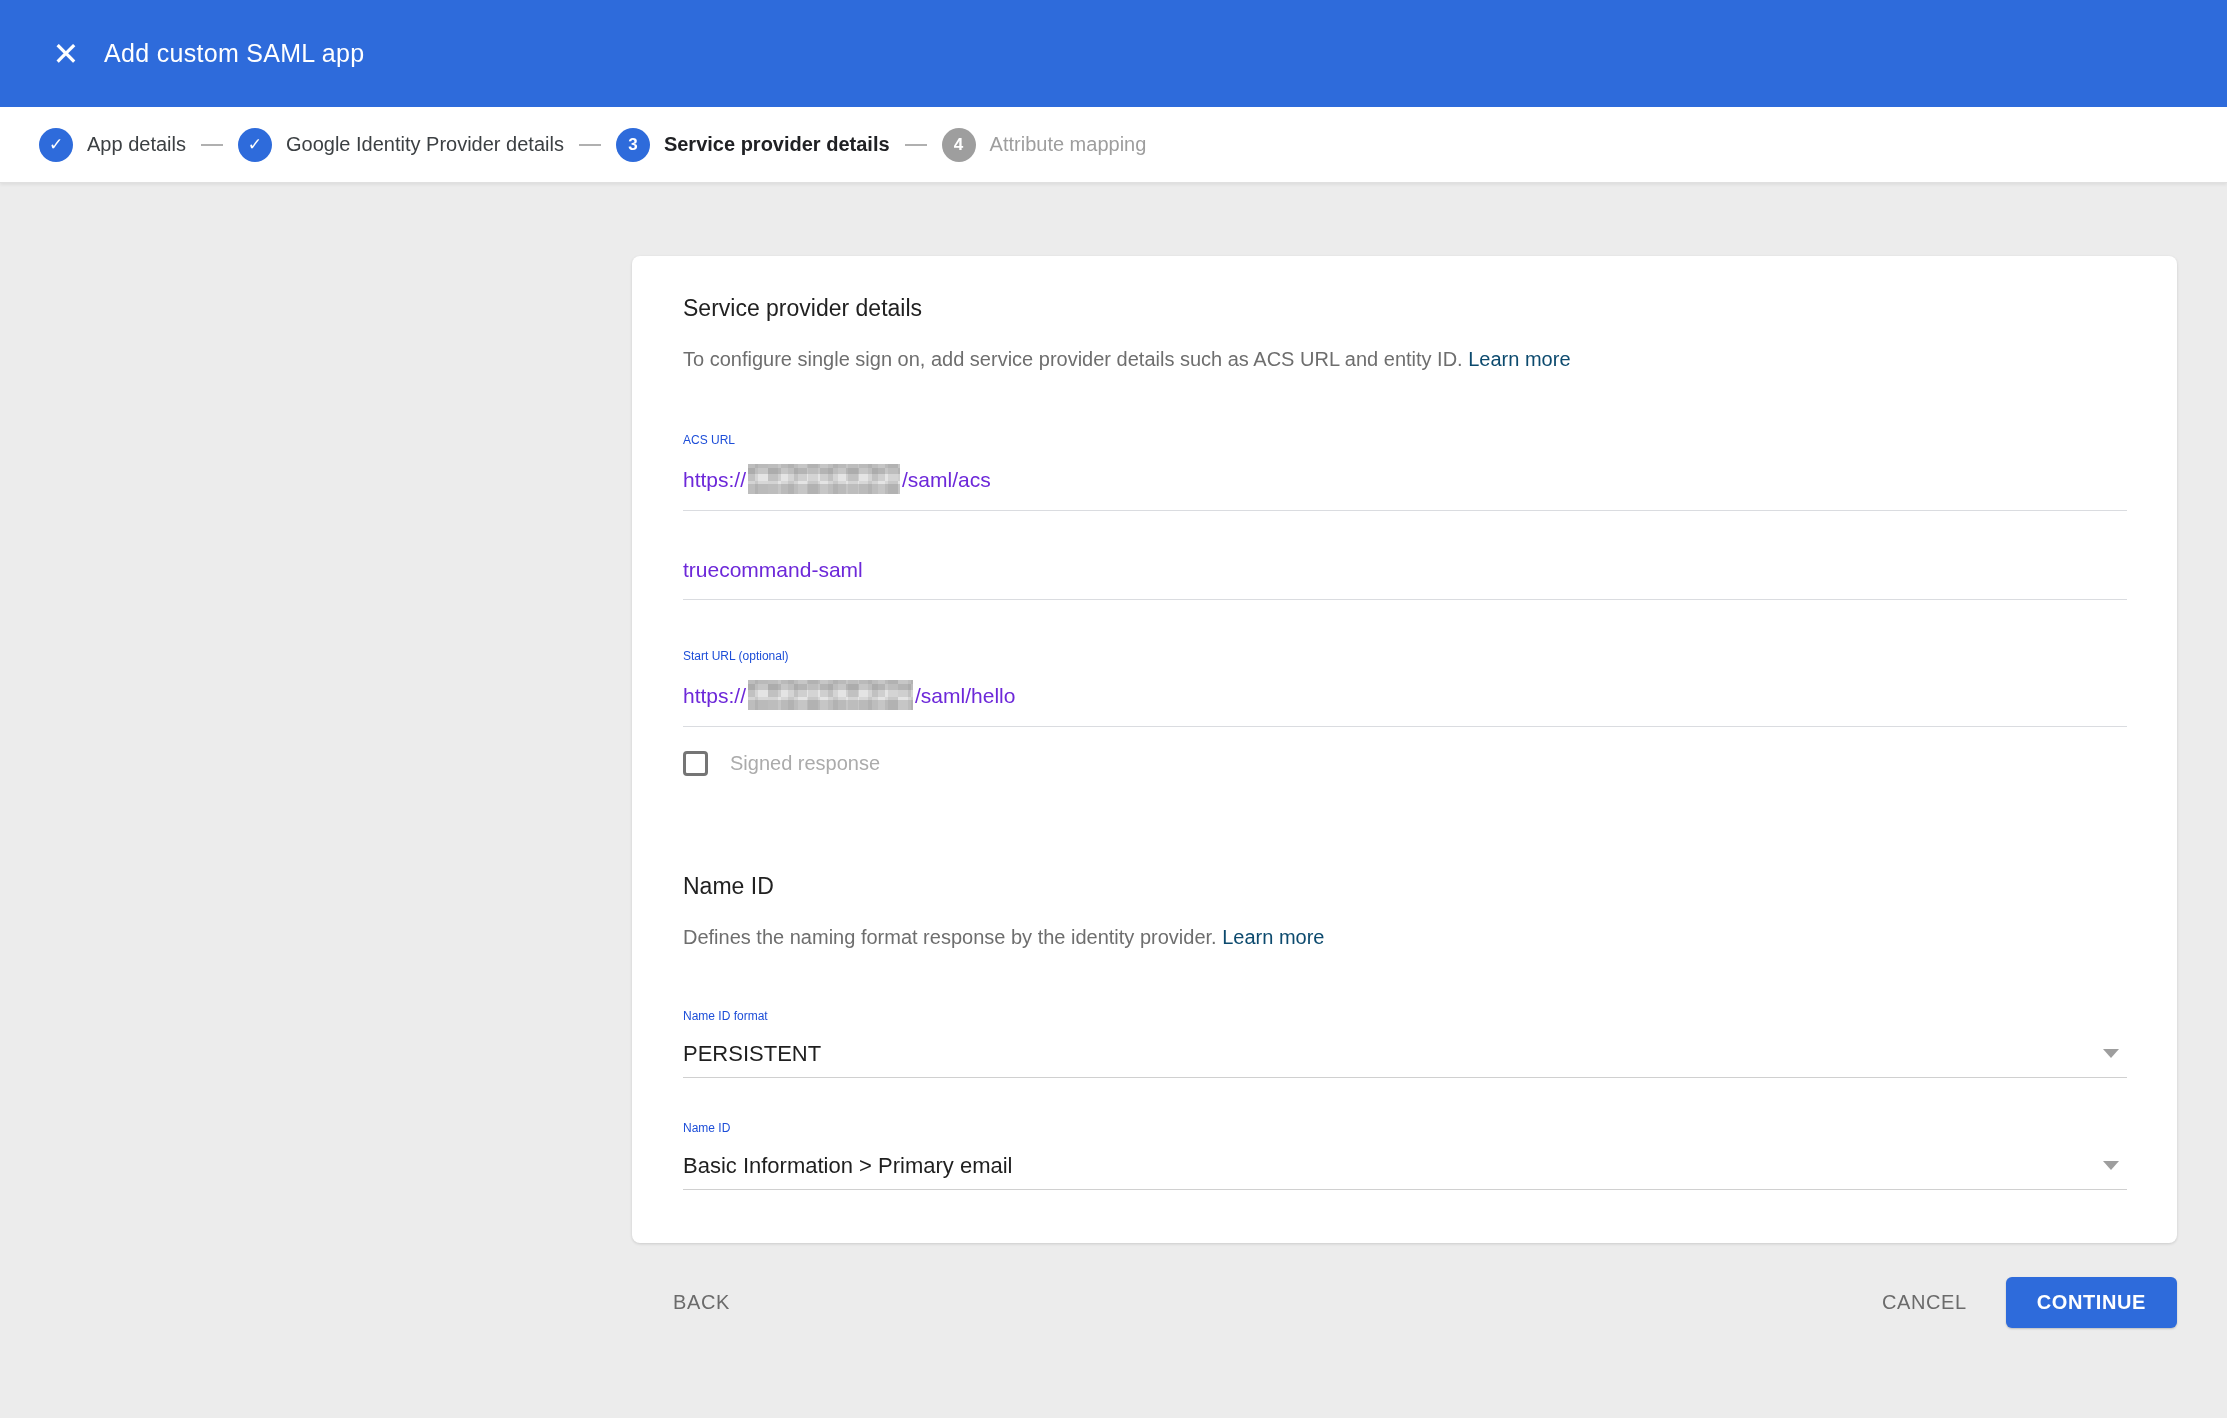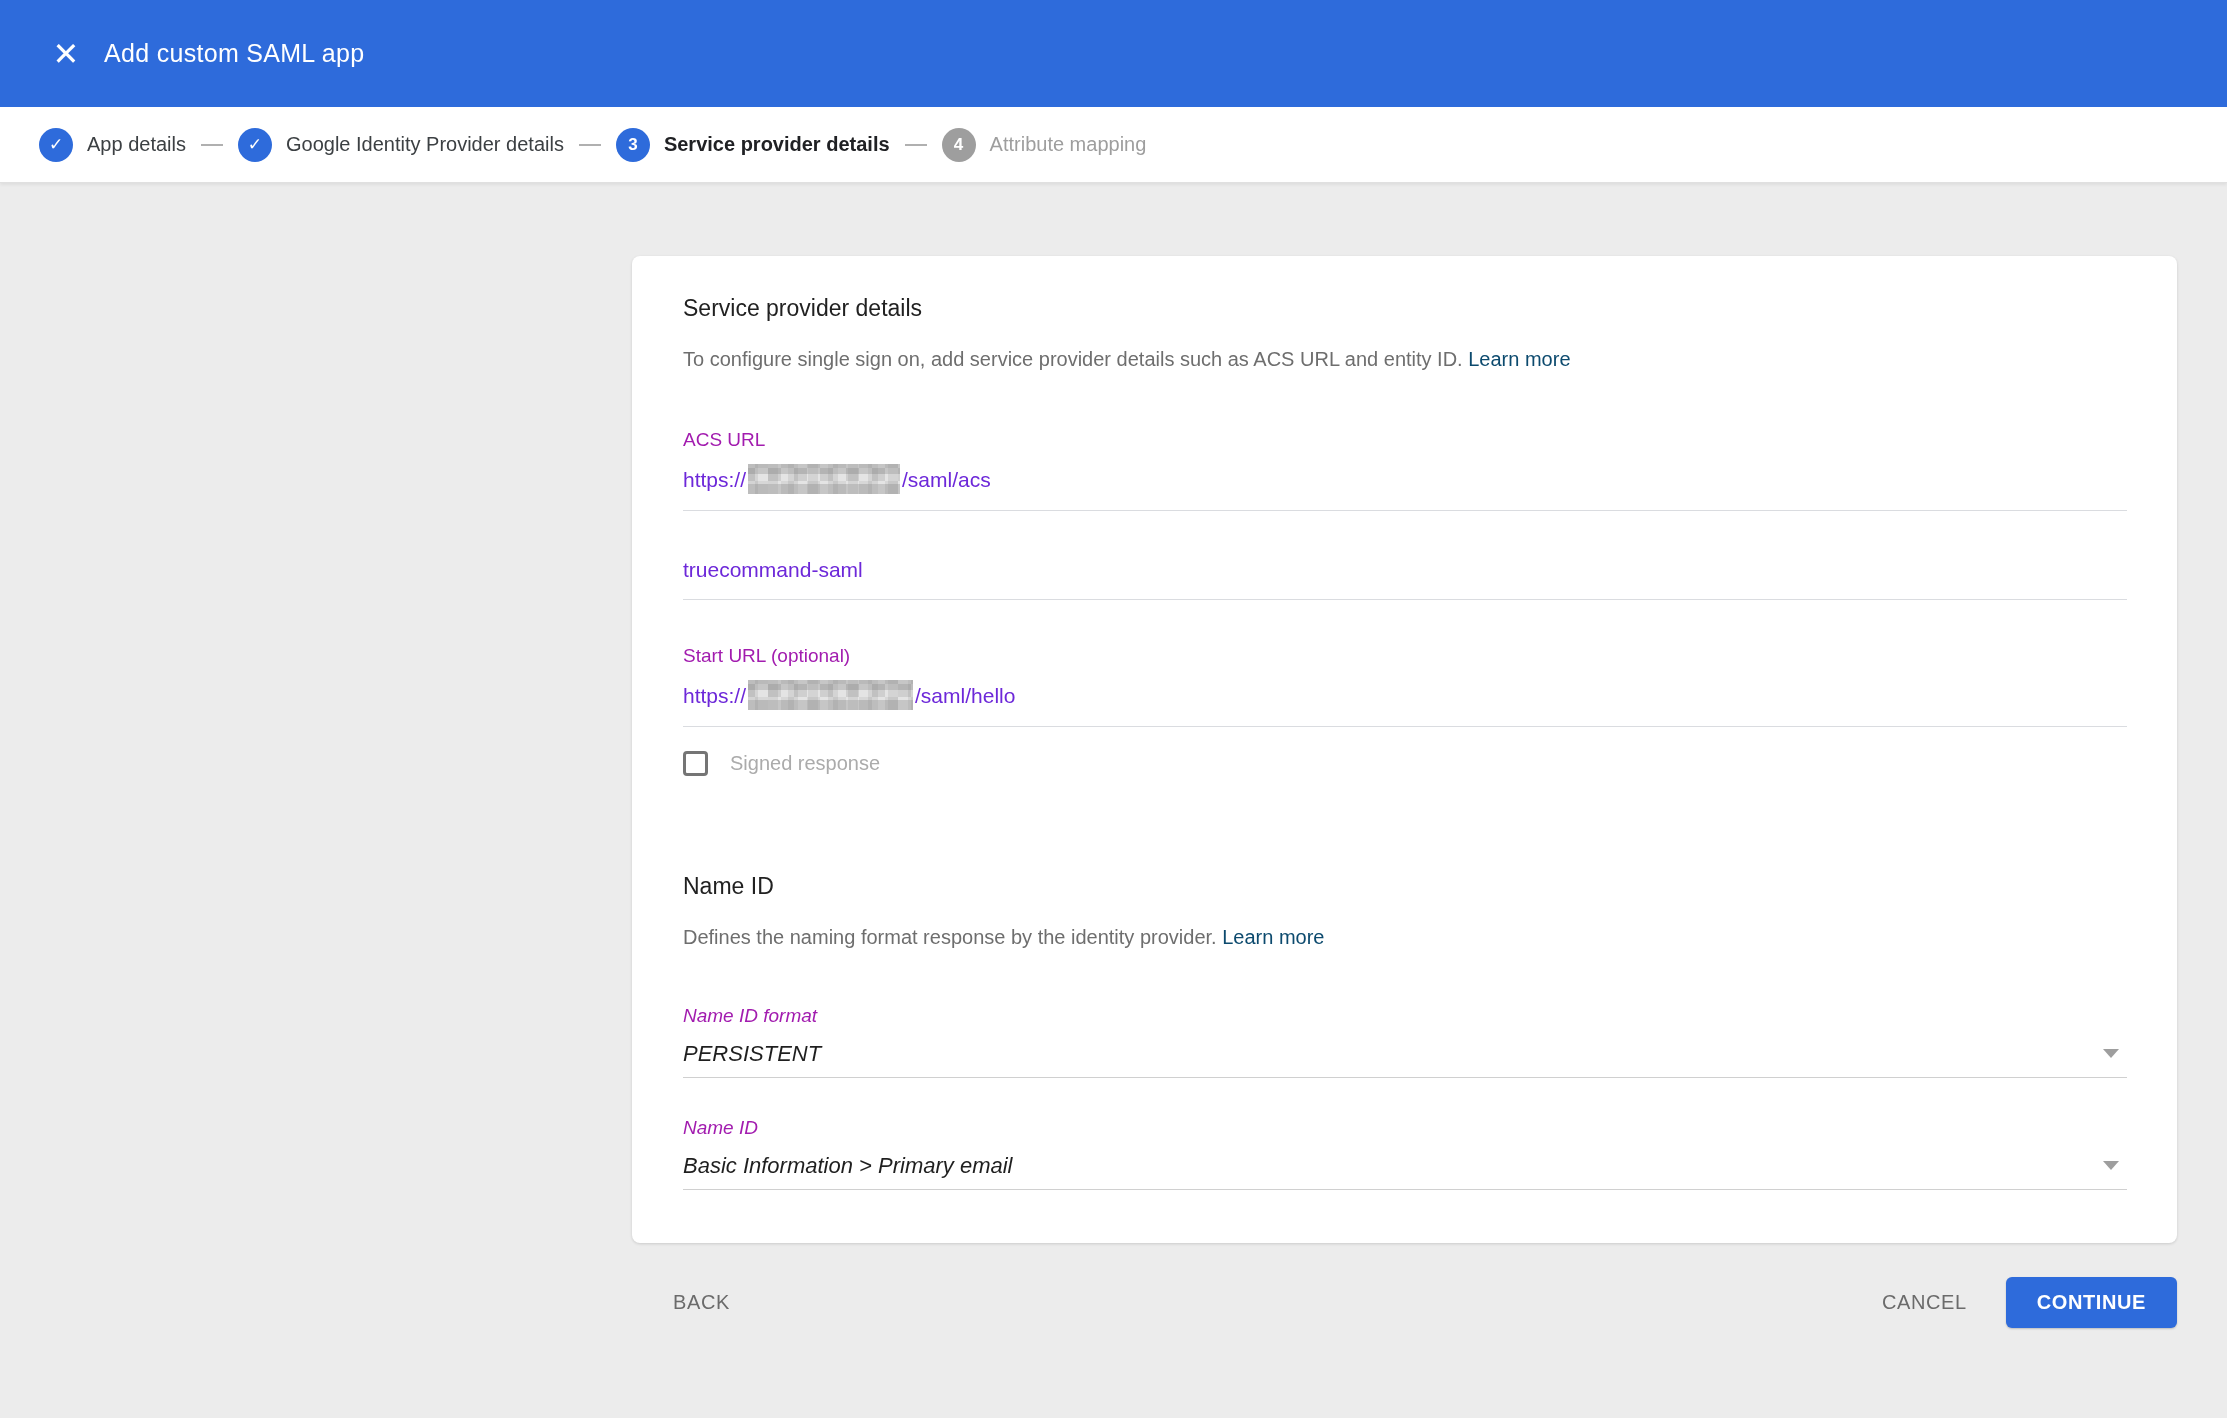--- a/index.html
+++ b/index.html
@@ -103,23 +103,23 @@
     margin-bottom: 58px;
   }
   .link {
     color: #0c4a6e;
     cursor: pointer;
     text-decoration: none;
   }
 
   .field { margin-bottom: 46px; }
   .field-label {
-    font-size: 19px;
+    font-size: 12px;
     line-height: 20px;
-    color: #a21caf;
+    color: #1d4ed8;
     margin-bottom: 14px;
   }
   .field-value {
     font-size: 21px;
     line-height: 26px;
     color: #6d28d9;
     padding-bottom: 16px;
     border-bottom: 1px solid #dadce0;
   }
 
@@ -150,21 +150,21 @@
   }
   .checkbox-label {
     margin-left: 22px;
     font-size: 20px;
     color: #ababab;
   }
 
   .nameid-section { margin-top: 96px; }
   .nameid-section .section-desc { margin-bottom: 56px; }
 
-  .dropdown-group { margin-top: 40px; font-style: italic; }
+  .dropdown-group { margin-top: 40px; }
   .dropdown-group.first { margin-top: 0; }
   .dropdown {
     position: relative;
     border-bottom: 1px solid #d0d0d0;
     padding-bottom: 10px;
     cursor: pointer;
   }
   .dropdown-value {
     font-size: 22px;
     line-height: 27px;

